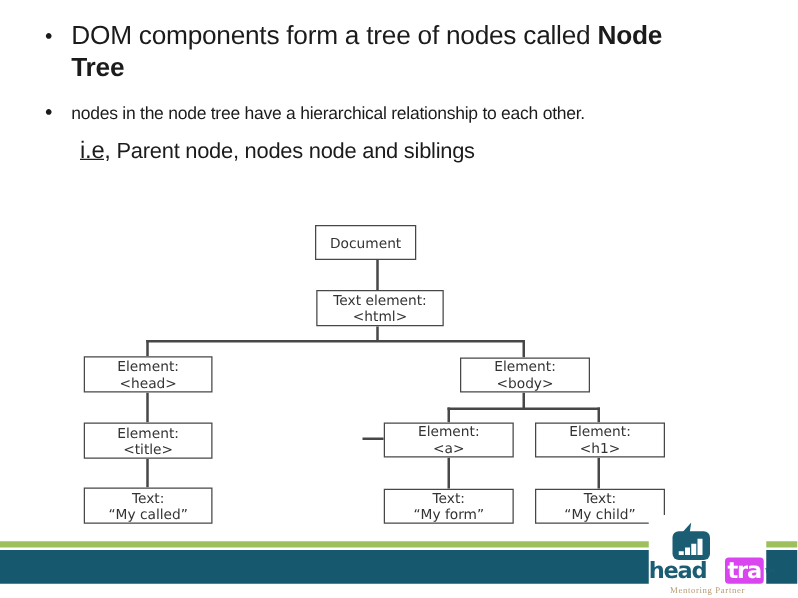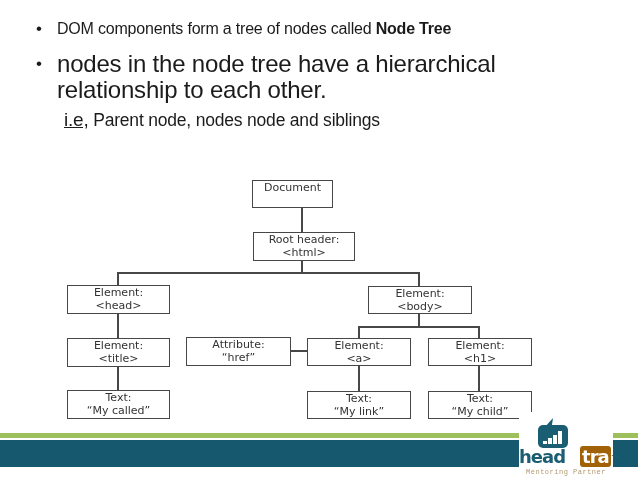--- a/index.html
+++ b/index.html
@@ -6,37 +6,37 @@
   html,body { width:638px; height:478px; overflow:hidden; background:#ffffff; }
   .slide {
     position:relative; width:638px; height:478px; background:#ffffff;
     font-family:"Liberation Sans", sans-serif; color:#1b1b1b;
   }
 
   
   .bullets { position:absolute; left:36px; top:16px; width:530px; }
   .bullet-item { display:flex; align-items:flex-start; }
   .bullet-item .marker { width:21px; flex:0 0 21px; font-size:17px; line-height:26px; color:#1b1b1b; }
-  .b1 .btext { font-size:16px; line-height:26px; width:500px; letter-spacing:-0.2px; }
+  .b1 .btext { font-size:21px; line-height:26px; width:500px; letter-spacing:-0.2px; }
   .b1 { margin-bottom:9px; }
-  .b2 .btext { font-size:24px; line-height:26px; width:505px; letter-spacing:-0.2px; }
+  .b2 .btext { font-size:14px; line-height:26px; width:505px; letter-spacing:-0.2px; }
   .btext b { font-weight:bold; }
   .note { margin:5px 0 0 28px; font-size:17.5px; line-height:24px; letter-spacing:-0.2px; }
   .note .note-prefix { font-size:19px;text-decoration:underline; }
 
   
   .fig-label { position:absolute; left:78px; top:174px; width:150px;
                font-size:13.5px; line-height:18px; color:#111; }
   .fig-label b { font-weight:bold; }
 
   
   .diagram { position:absolute; left:0; top:0; width:638px; height:430px; }
   .node {
     position:absolute; background:#ffffff; border:1.5px solid #474747;
-    display:flex; flex-direction:column; align-items:center; justify-content:flex-start;
+    display:flex; flex-direction:column; align-items:center; justify-content:center;
     font-family:"DejaVu Sans", sans-serif; font-size:11px; line-height:13px;
     color:#333333; text-align:center; white-space:nowrap;
   }
   .n-document    { left:252px; top:180px; width:81px;  height:28px; }
   .n-root        { left:253px; top:232px; width:102px; height:29px; }
   .n-head        { left:67px;  top:285px; width:103px; height:29px; }
   .n-body        { left:368px; top:286px; width:104px; height:28px; }
   .n-title       { left:67px;  top:338px; width:103px; height:29px; }
   .n-attr        { left:186px; top:337px; width:105px; height:29px; }
   .n-a           { left:307px; top:338px; width:104px; height:28px; }
@@ -64,25 +64,25 @@
   
   .bar-green { position:absolute; left:0; top:433px; width:638px; height:5px; background:#9dc05c; }
   .bar-teal  { position:absolute; left:0; top:440px; width:638px; height:27px; background:#16586d; }
   .logo-patch { position:absolute; left:519px; top:412px; width:94px; height:62px; background:#ffffff; }
   .logo-bubble { position:absolute; left:17px; top:6px; }
   .brand-line {
     position:absolute; left:0; top:36px; width:100%; text-align:center;
     font-family:"DejaVu Sans", sans-serif; font-weight:bold; font-size:18px;
     color:#1b5e74; letter-spacing:-1px; line-height:18px; white-space:nowrap;
   }
-  .brand-last { background:#a16207; color:#ffffff; border-radius:3px; padding:0 2px; margin-left:15px; }
+  .brand-last { background:#d946ef; color:#ffffff; border-radius:3px; padding:0 2px; margin-left:15px; }
   .brand-tm { font-size:5px; letter-spacing:0; vertical-align:top; color:#1b5e74; margin-left:1px; }
   .tagline {
     position:absolute; left:0; top:56px; width:100%; text-align:center;
-    font-family:Liberation Mono, monospace; font-size:7px; letter-spacing:0.5px;
+    font-family:Liberation Serif, serif; font-size:7px; letter-spacing:0.5px;
     color:#b39a72; white-space:nowrap;
   }
 </style>
 </head>
 <body>
 
 <div class="slide">
 
   <div class="bullets">
     <div class="bullet-item b1">
@@ -111,54 +111,50 @@
     <div class="conn c-a-drop"></div>
     <div class="conn c-h1-drop"></div>
     <div class="conn c-attr-a"></div>
     <div class="conn c-a-text"></div>
     <div class="conn c-h1-text"></div>
 
     <div class="node n-document">
       <span>Document</span>
     </div>
     <div class="node n-root">
-      <span>Root header:</span>
+      <span>Text element:</span>
       <span>&lt;html&gt;</span>
     </div>
     <div class="node n-head">
       <span>Element:</span>
       <span>&lt;head&gt;</span>
     </div>
     <div class="node n-body">
       <span>Element:</span>
       <span>&lt;body&gt;</span>
     </div>
     <div class="node n-title">
       <span>Element:</span>
       <span>&lt;title&gt;</span>
-    </div>
-    <div class="node n-attr">
-      <span>Attribute:</span>
-      <span>“href”</span>
     </div>
     <div class="node n-a">
       <span>Element:</span>
       <span>&lt;a&gt;</span>
     </div>
     <div class="node n-h1">
       <span>Element:</span>
       <span>&lt;h1&gt;</span>
     </div>
     <div class="node n-text-title">
       <span>Text:</span>
       <span>“My called”</span>
     </div>
     <div class="node n-text-link">
       <span>Text:</span>
-      <span>“My link”</span>
+      <span>“My form”</span>
     </div>
     <div class="node n-text-header">
       <span>Text:</span>
       <span>“My child”</span>
     </div>
   </div>
 
   <div class="bar-green"></div>
   <div class="bar-teal"></div>
 

